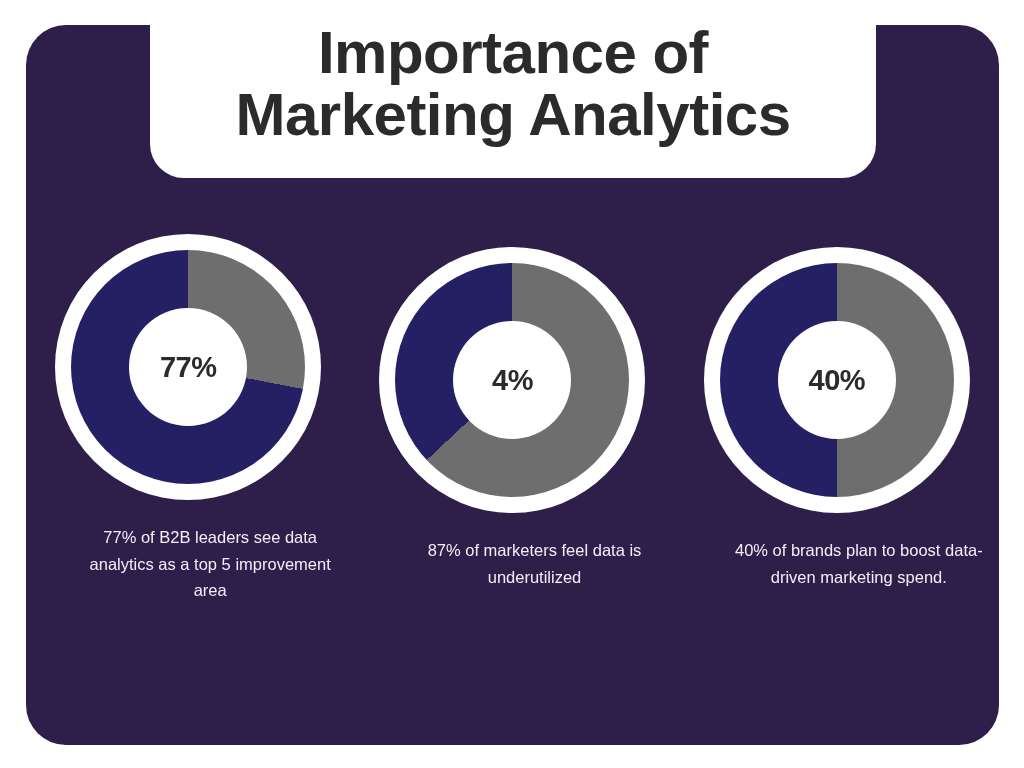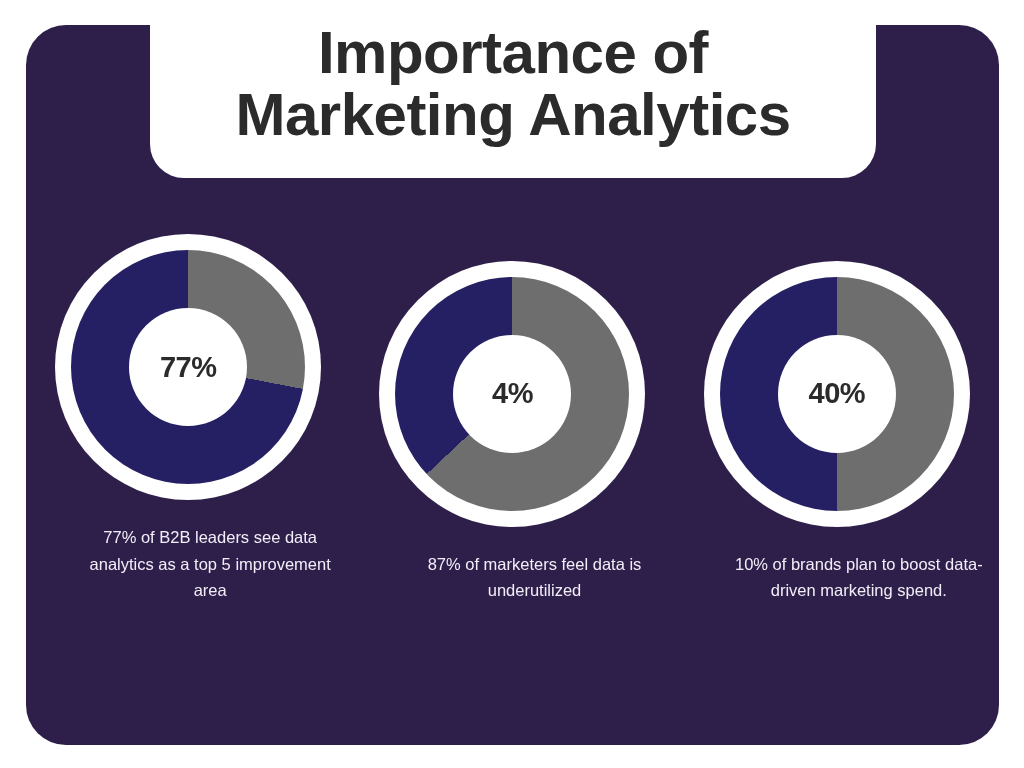--- a/index.html
+++ b/index.html
@@ -62,21 +62,21 @@
   }
 
   
   .donut-row {
     position: absolute;
     left: 26px;
     top: 234px;
     width: 973px;
     display: flex;
     justify-content: space-around;
-    align-items: flex-end;
+    align-items: center;
     z-index: 2;
   }
 
   .stat-block {
     width: 300px;
     display: flex;
     flex-direction: column;
     align-items: center;
   }
 
@@ -174,17 +174,17 @@
     </div>
 
     <div class="stat-block">
       <div class="donut-wrap">
         <div class="donut-outer"></div>
         <div class="donut-pie" style="background: conic-gradient(rgb(110, 110, 110) 0deg, rgb(110, 110, 110) 180deg, rgb(37, 32, 100) 180deg, rgb(37, 32, 100) 360deg);"></div>
         <div class="donut-hole">
           <span class="donut-value">40%</span>
         </div>
       </div>
-      <p class="caption">10% of brands plan to boost data-driven marketing spend.</p>
+      <p class="caption">40% of brands plan to boost data-driven marketing spend.</p>
     </div>
 
   </div>
 </div>
 
 </body></html>

